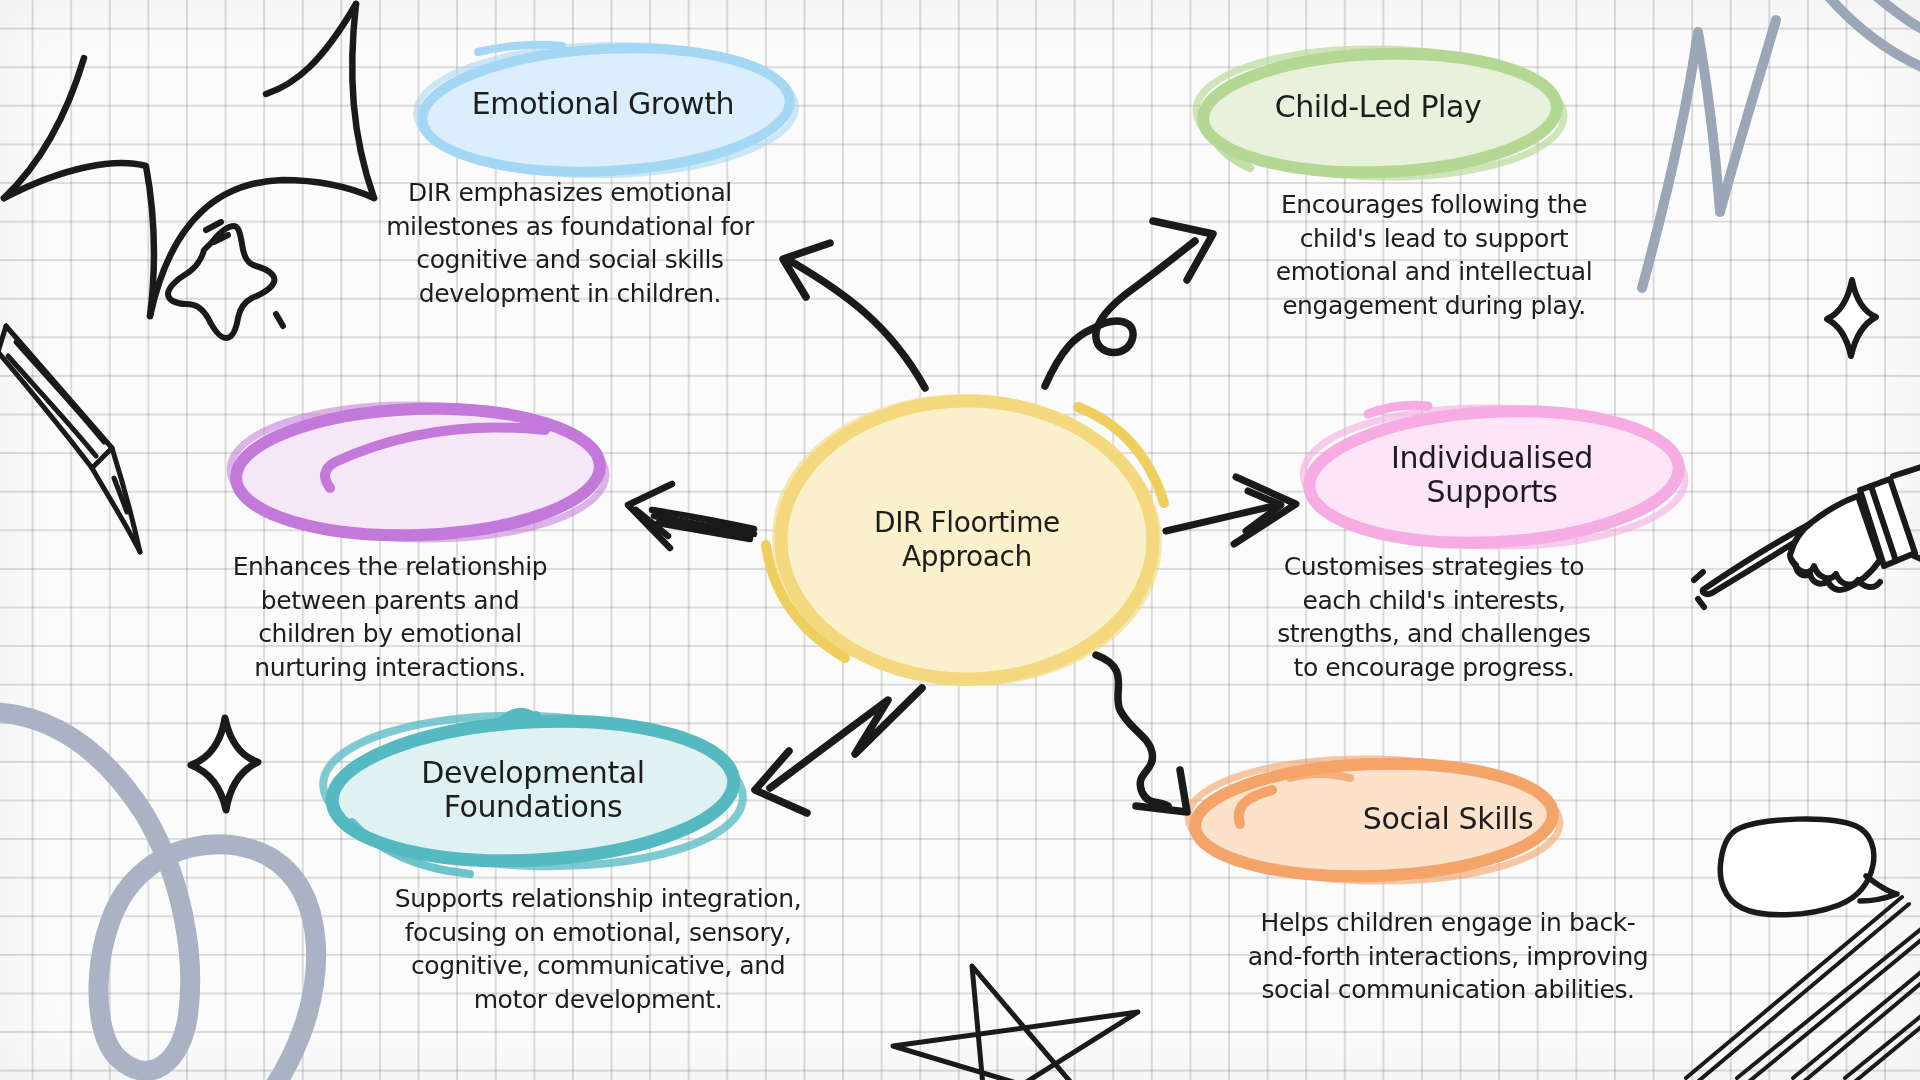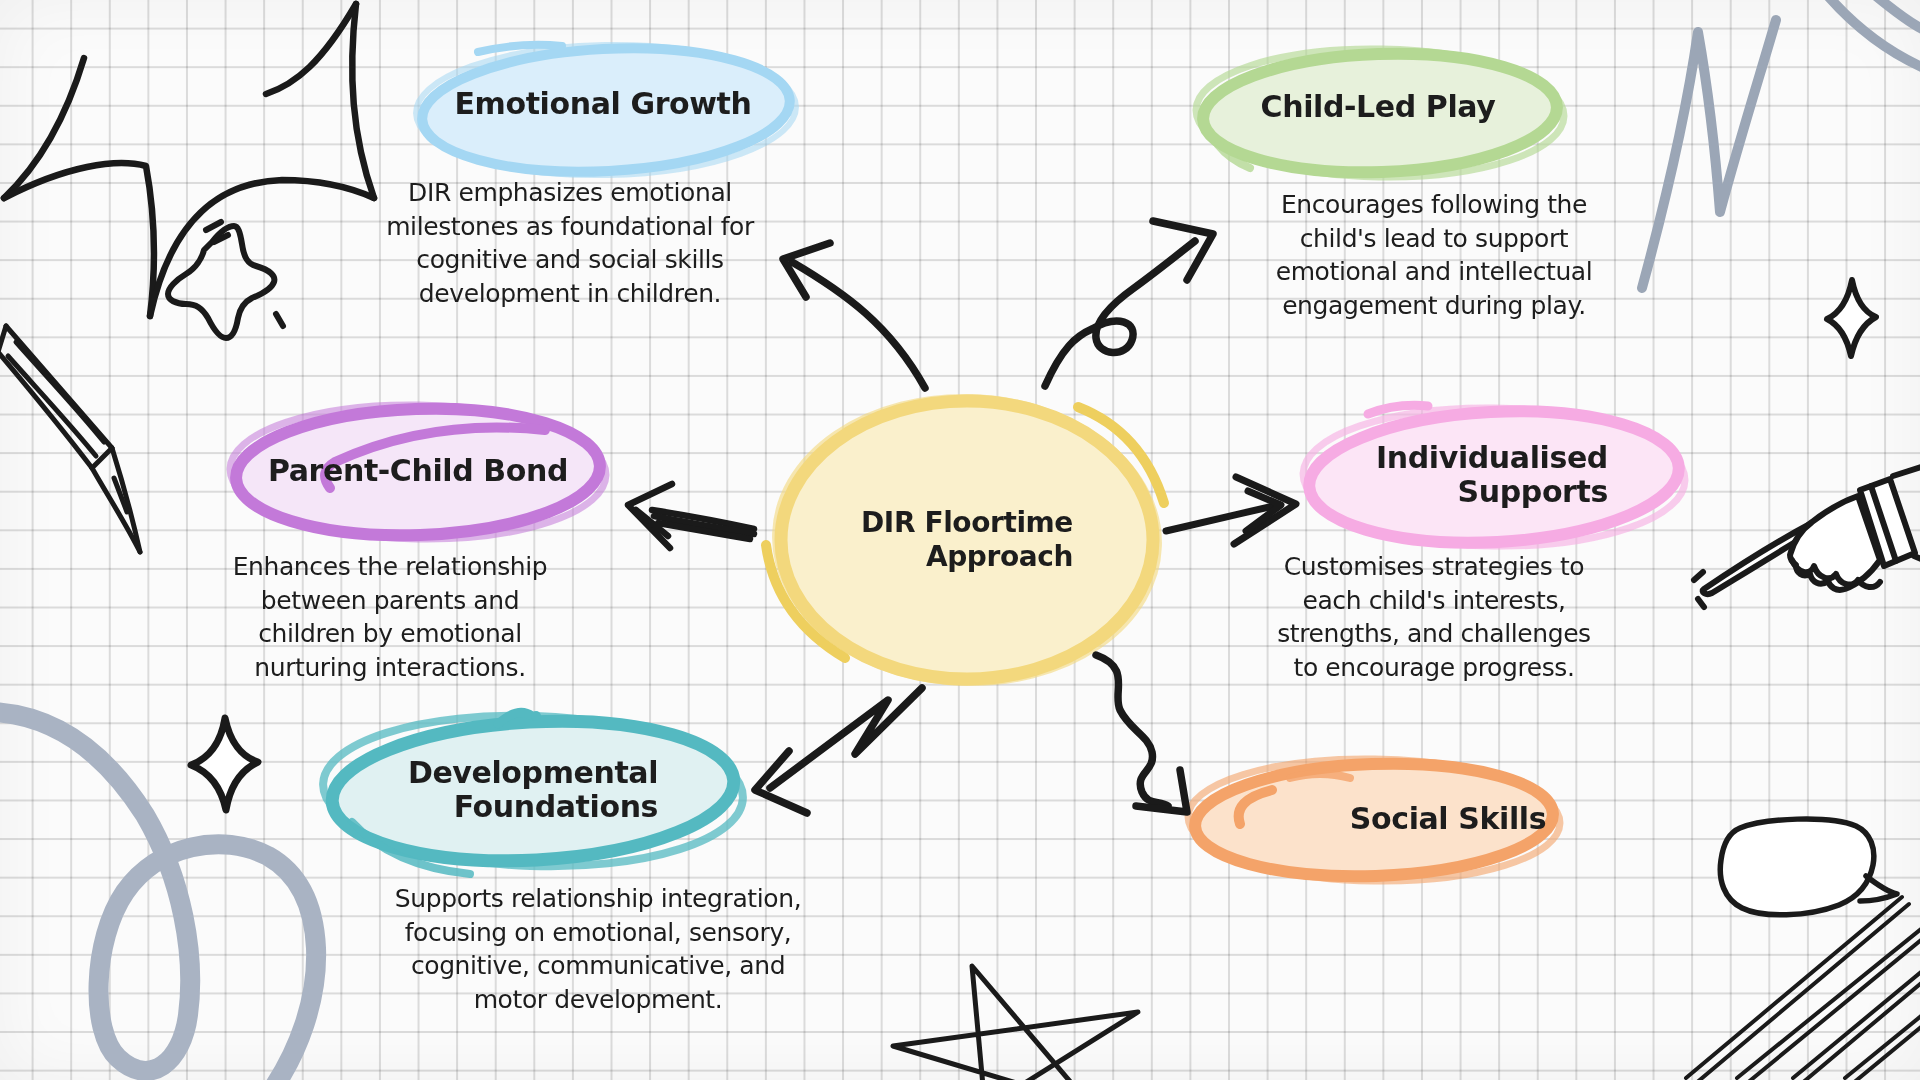--- a/index.html
+++ b/index.html
@@ -10,21 +10,21 @@
       linear-gradient(rgba(0,0,0,0.13) 1.6px, transparent 1.6px),
       linear-gradient(90deg, rgba(0,0,0,0.13) 1.6px, transparent 1.6px);
     background-size:38.6px 38.6px;
     background-position:-7px -11px;
     box-shadow:inset 0 0 70px rgba(0,0,0,0.05);
     font-family:"DejaVu Sans","Liberation Sans",sans-serif;
   }
   .art{position:absolute;left:0;top:0;width:1920px;height:1080px}
   .label{
     position:absolute;transform:translate(-50%,-50%);
-    text-align:right;white-space:pre-line;font-weight:bold;
+    text-align:center;white-space:pre-line;font-weight:normal;
     color:#1d1d1d;letter-spacing:-0.4px;line-height:1.14;z-index:5;
   }
   .node-label{font-size:30px}
   .center-label{font-size:28px;line-height:1.22}
   .desc{
     position:absolute;transform:translateX(-50%);
     text-align:center;white-space:pre-line;font-weight:normal;
     color:#1d1d1d;font-size:25px;line-height:1.34;letter-spacing:-0.4px;z-index:5;
   }
 </style>
@@ -201,35 +201,37 @@
 milestones as foundational for
 cognitive and social skills
 development in children.</div>
 
   <div class="label node-label" style="left:1378px;top:107px">Child-Led Play</div>
   <div class="desc" style="left:1434px;top:188px">Encourages following the
 child's lead to support
 emotional and intellectual
 engagement during play.</div>
 
-  <div class="label node-label" style="left:418px;top:471px">Parent-Child Bond</div>
   <div class="desc" style="left:390px;top:550px">Enhances the relationship
 between parents and
 children by emotional
 nurturing interactions.</div>
 
   <div class="label node-label" style="left:1492px;top:475px">Individualised
 Supports</div>
   <div class="desc" style="left:1434px;top:550px">Customises strategies to
 each child's interests,
 strengths, and challenges
 to encourage progress.</div>
 
   <div class="label node-label" style="left:533px;top:790px">Developmental
 Foundations</div>
   <div class="desc" style="left:598px;top:882px">Supports relationship integration,
 focusing on emotional, sensory,
 cognitive, communicative, and
 motor development.</div>
 
   <div class="label node-label" style="left:1448px;top:819px">Social Skills</div>
+  <div class="desc" style="left:1448px;top:906px">Helps children engage in back-
+and-forth interactions, improving
+social communication abilities.</div>
 
 </div>
 
 </body></html>

